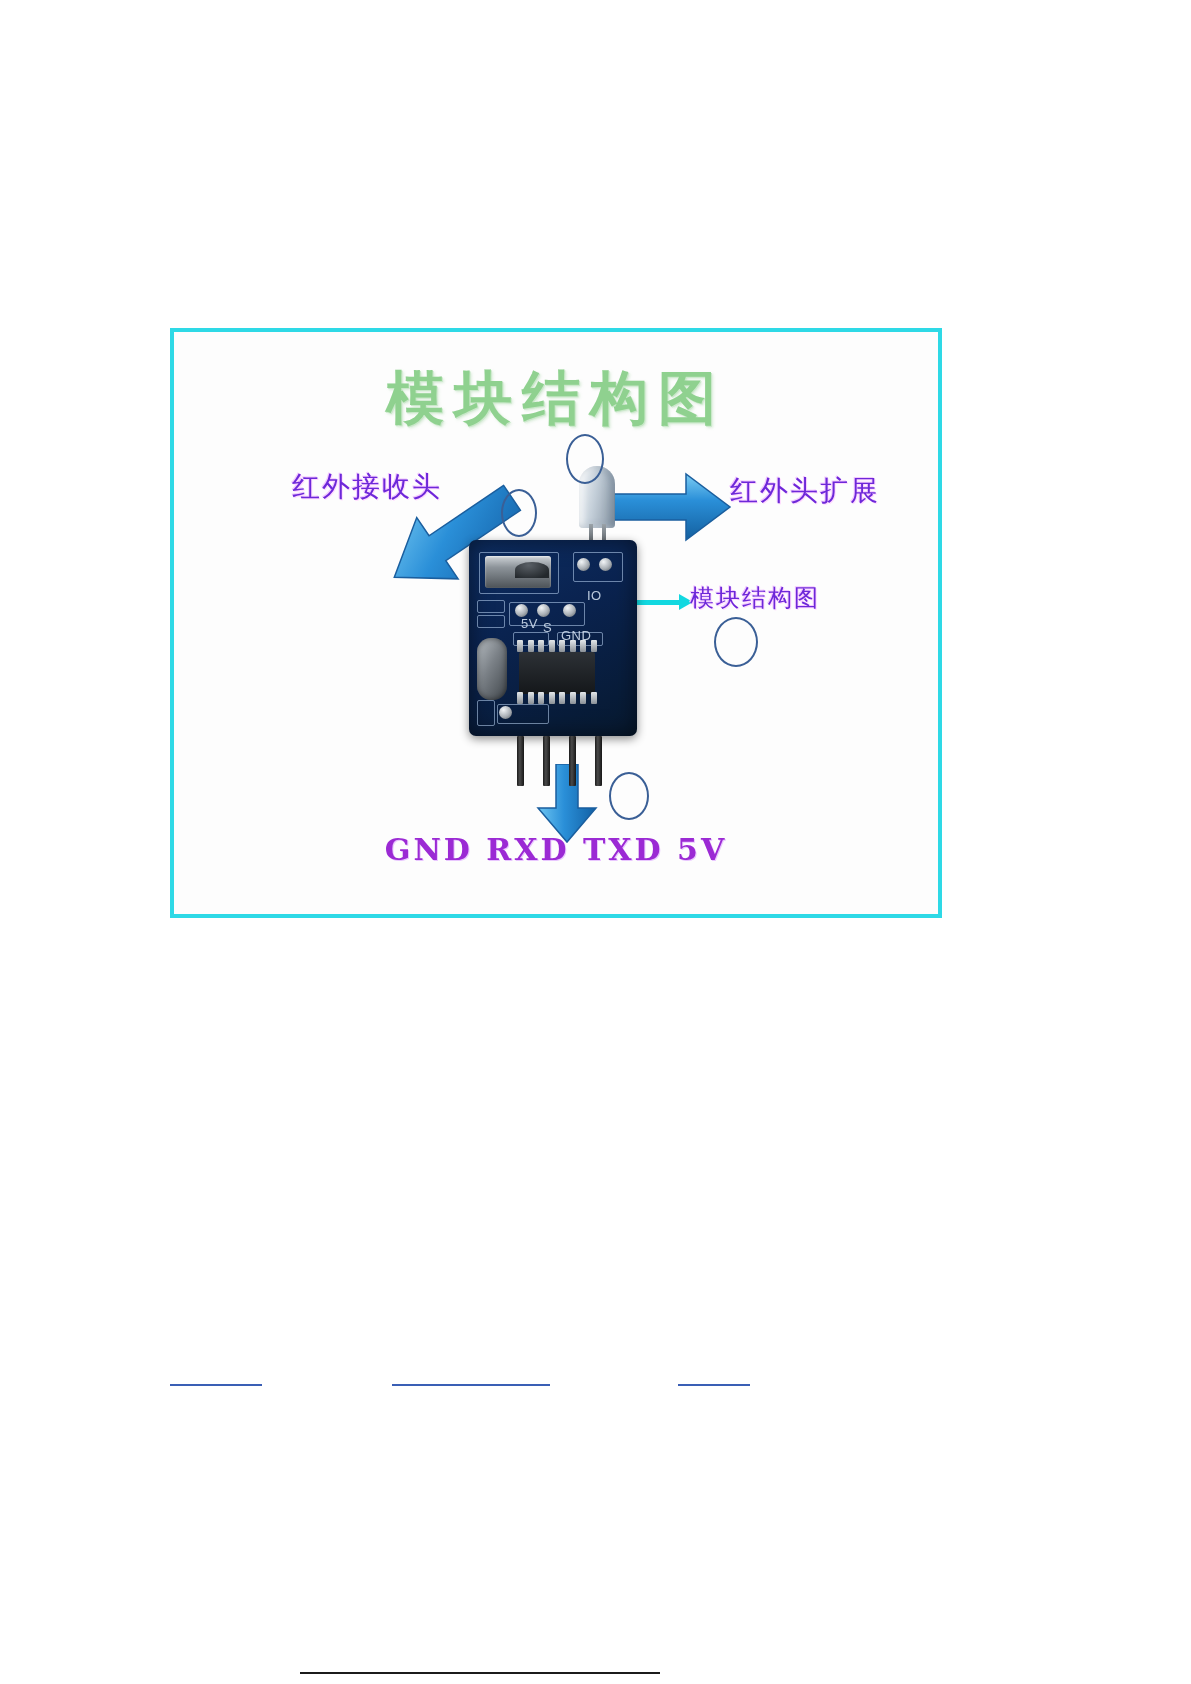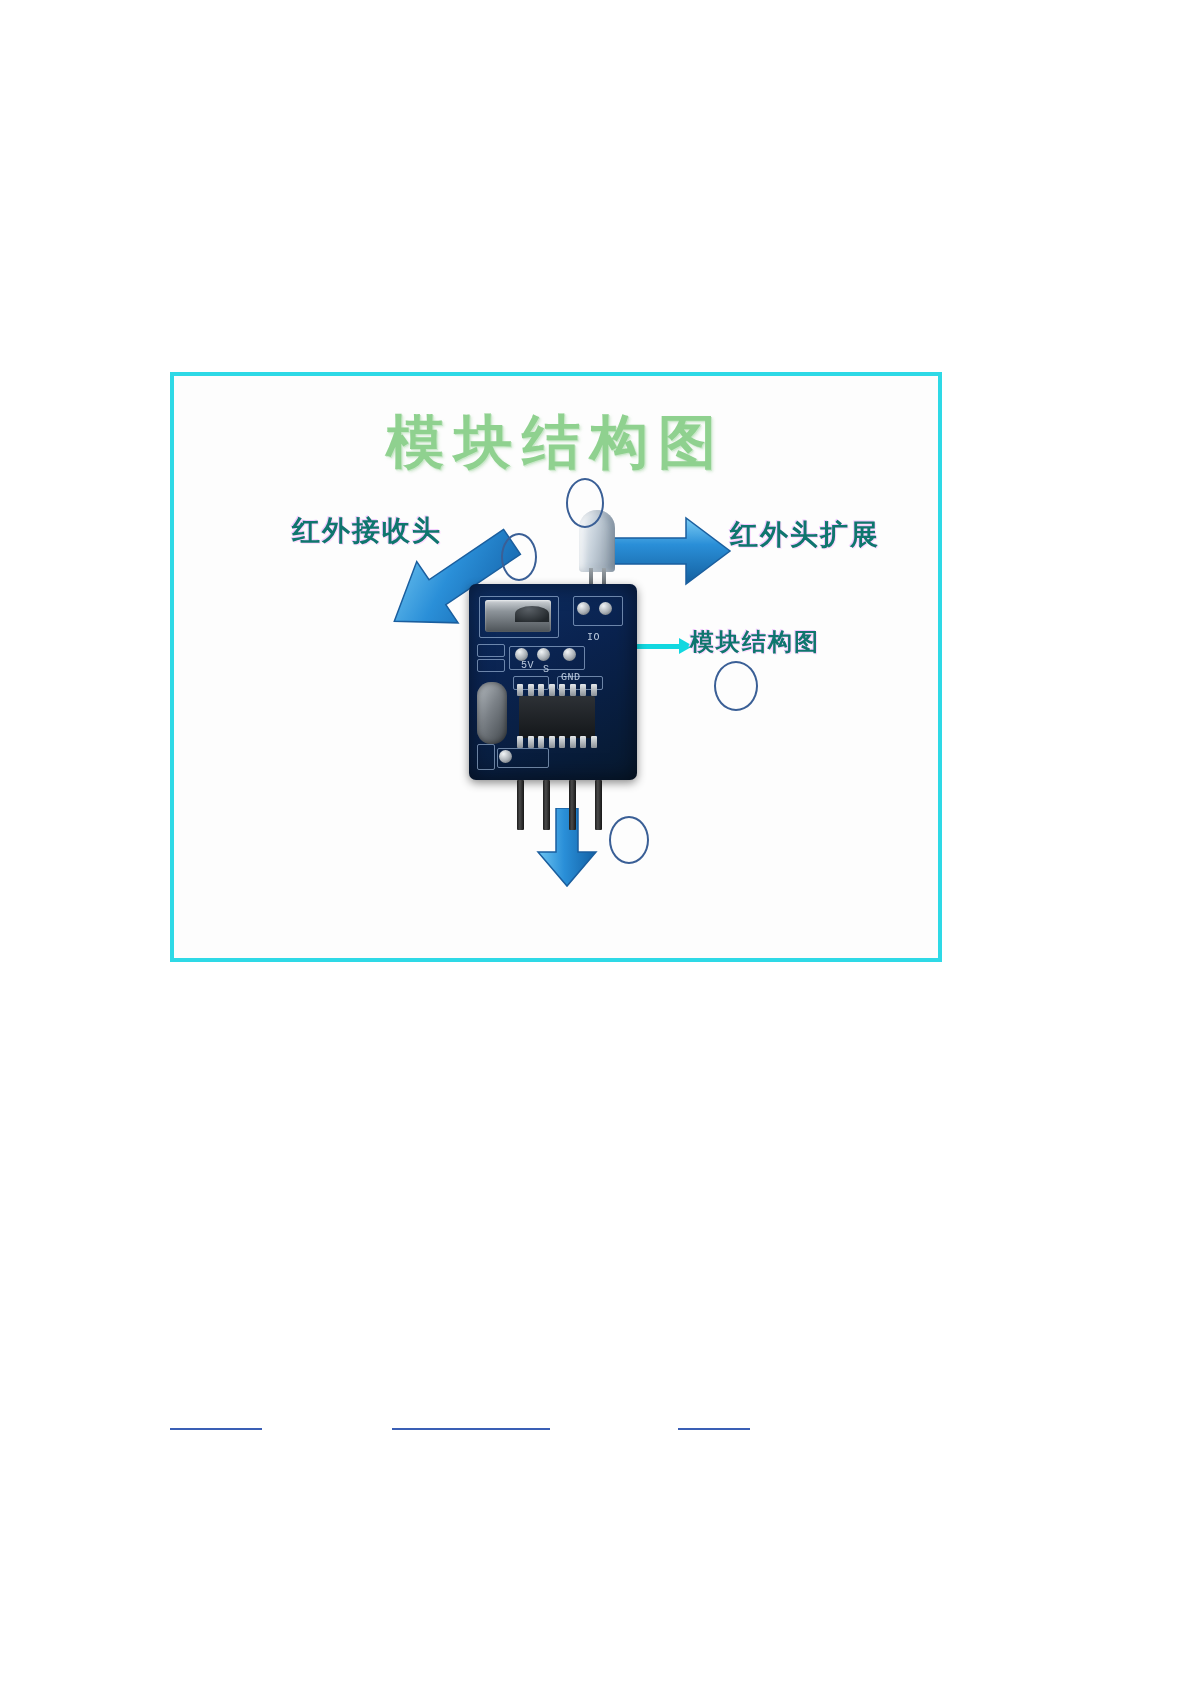--- a/index.html
+++ b/index.html
@@ -13,21 +13,20 @@
     position: relative;
     font-family: "Liberation Serif", serif;
     overflow: hidden;
   }
 
   
   .page {
     position: absolute;
     inset: 0;
     background: #ffffff;
-    margin-top: 44px;
   }
 
   
   .figure-frame {
     position: absolute;
     left: 170px;
     top: 328px;
     width: 772px;
     height: 590px;
     border: 4px solid #2ed9e6;
@@ -54,24 +53,24 @@
     font-weight: 700;
     color: #8fd18f;
     text-shadow: 1px 1px 0 #c9e8c9, 2px 2px 3px rgba(140,200,140,.35);
     white-space: nowrap;
   }
 
   
   .anno {
     position: absolute;
     font-family: "DejaVu Serif", "Liberation Serif", serif;
-    font-weight: 700;
+    font-weight: 400;
     font-size: 28px;
     letter-spacing: 2px;
-    color: #0f766e;
+    color: #6d28d9;
     text-shadow: 1px 1px 0 #ffd8ff, -1px -1px 0 #f3c8ff;
     white-space: nowrap;
   }
   .anno-recv   { left: 118px; top: 136px; }
   .anno-emit   { left: 556px; top: 140px; }
   .anno-expand { left: 516px; top: 250px; font-size: 24px; }
 
   .pin-label {
     position: absolute;
     left: 0; right: 0;
@@ -209,22 +208,22 @@
   .sol-a { left: 108px; top: 18px; }
   .sol-b { left: 130px; top: 18px; }
   .sol-c { left: 46px;  top: 64px; }
   .sol-d { left: 68px;  top: 64px; }
   .sol-e { left: 94px;  top: 64px; }
   .sol-f { left: 30px;  top: 166px; }
 
   .board-text {
     position: absolute;
     color: #d9e6f5;
-    font-family: Liberation Mono, monospace;
-    font-size: 10px;
+    font-family: Liberation Sans, sans-serif;
+    font-size: 13px;
     letter-spacing: .5px;
     transform: rotate(90deg);
     transform-origin: left top;
     white-space: nowrap;
     opacity: .85;
   }
   .bt-1 { left: 52px;  top: 76px;  transform: none; }
   .bt-2 { left: 74px;  top: 80px;  transform: none; }
   .bt-3 { left: 92px;  top: 88px;  transform: none; }
   .bt-5 { left: 118px; top: 48px;  transform: none; }
@@ -409,20 +408,21 @@
       <div class="bubble bubble-2"></div>
       <div class="bubble bubble-3"></div>
       <div class="bubble bubble-4"></div>
 
       <div class="anno anno-recv">红外接收头</div>
 
       <div class="anno anno-emit">红外头扩展</div>
 
       <div class="anno anno-expand">模块结构图</div>
 
+      <div class="pin-label">GND RXD TXD 5V</div>
 
     </div>
   </div>
 
   <div class="footer-links">
     <div class="flink flink-1"></div>
     <div class="flink flink-2"></div>
     <div class="flink flink-3"></div>
   </div>
 

